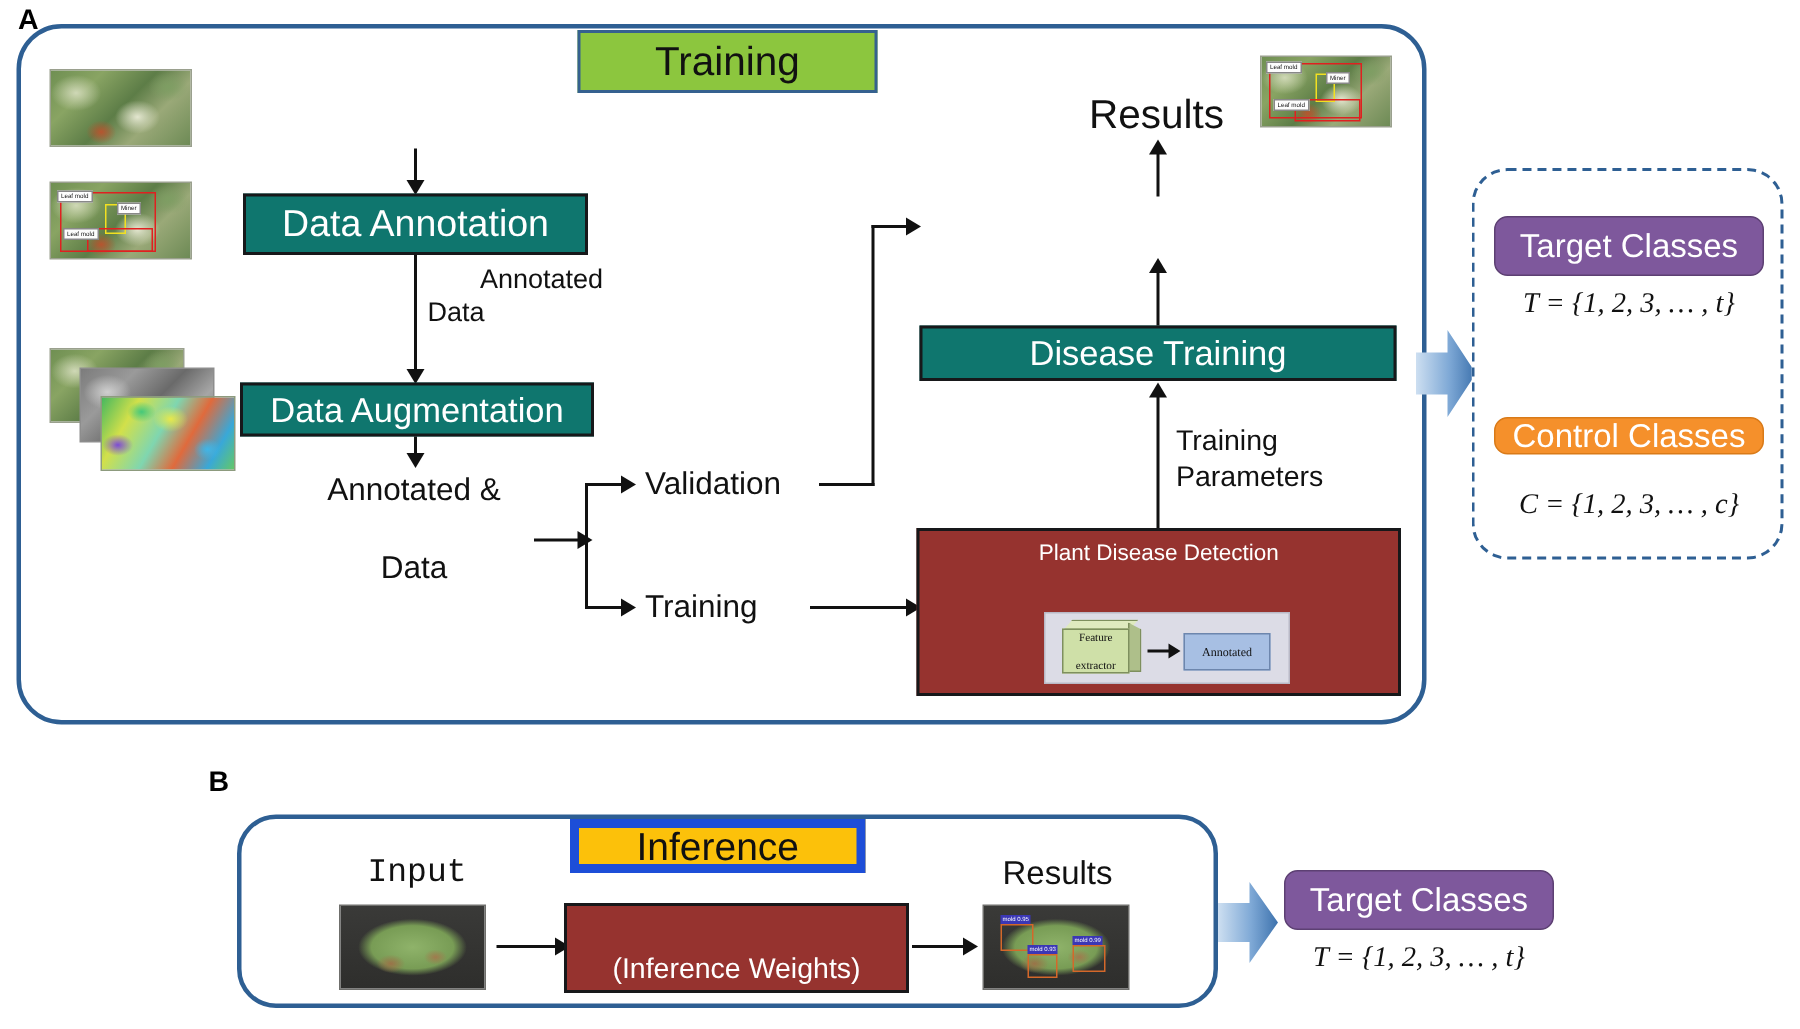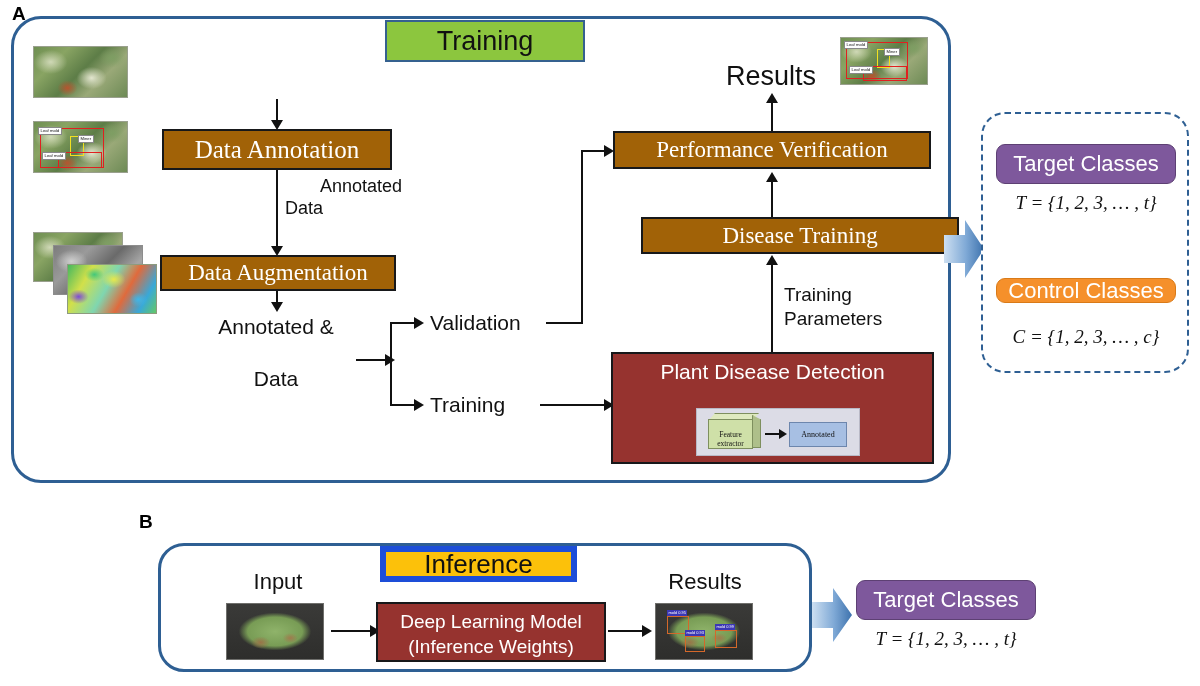--- a/index.html
+++ b/index.html
@@ -7,21 +7,21 @@
        font-family:"Liberation Sans",sans-serif;color:#000;}
   .stage{position:absolute;left:0;top:0;width:1200px;height:686px;}
 
   
   .panel{position:absolute;border:3px solid #2e5f93;border-radius:30px;background:#fff;box-sizing:border-box;}
   .panel-letter{position:absolute;font-weight:bold;font-size:19px;line-height:1;}
 
   
   .box{position:absolute;box-sizing:border-box;display:flex;align-items:center;
        justify-content:center;text-align:center;}
-  .box-blue{background:#a16207;border:2px solid #17181a;color:#fff;font-family:Liberation Serif, serif;}
+  .box-blue{background:#0f766e;border:2px solid #17181a;color:#fff;}
   .box-red{background:#96332f;border:2px solid #17181a;color:#fff;}
   .box-green{background:#8cc63e;border:2px solid #35618f;color:#111;}
   .box-yellow{background:#fcc10a;border:6px solid #1d4ed8;color:#111;}
   .pill{position:absolute;box-sizing:border-box;border-radius:9px;display:flex;
         align-items:center;justify-content:center;color:#fff;text-align:center;}
   .pill-purple{background:#7e589c;border:1.5px solid #5d4073;}
   .pill-orange{background:#f5902b;border:1.5px solid #d97a18;}
 
   .label{position:absolute;text-align:center;line-height:1.12;color:#111;}
   .mathlabel{position:absolute;text-align:center;font-family:"Liberation Serif",serif;
@@ -78,21 +78,21 @@
   .bbox-yellow{border:1.4px solid #f2e020;}
   .bbox-orange{border:1.2px solid #d4682a;}
   .tag{position:absolute;background:#fdfdfd;border:0.8px solid #888;color:#111;
        font-size:4.2px;line-height:1;padding:0.8px 1.6px;white-space:nowrap;}
   .tag-blue{position:absolute;background:#3b37b5;color:#fff;font-size:4px;line-height:1;
             padding:0.8px 1.4px;white-space:nowrap;}
 
   
   .meta-wrap{position:absolute;background:#dcdce6;border:1px solid #b9b9c6;box-sizing:border-box;}
   .cube-face{position:absolute;background:#cfe0a8;border:1px solid #7e8f5e;box-sizing:border-box;
-             display:flex;align-items:center;justify-content:flex-end;text-align:center;
+             display:flex;align-items:center;justify-content:space-between;text-align:center;
              font-family:"Liberation Serif",serif;color:#111;}
   .cube-top{position:absolute;background:#dfeabf;border:1px solid #7e8f5e;box-sizing:border-box;}
   .cube-side{position:absolute;background:#aebf8a;border:1px solid #7e8f5e;box-sizing:border-box;}
   .det-box{position:absolute;background:#a7bfe3;border:1px solid #6d86ad;box-sizing:border-box;
            display:flex;align-items:center;justify-content:center;
            font-family:"Liberation Serif",serif;color:#111;}
 </style>
 </head>
 <body>
 
@@ -150,23 +150,22 @@
   <div class="label" style="left:430px;top:393px;width:120px;font-size:21px;text-align:left;">Training</div>
 
   <div class="ln hl" style="left:546px;top:322px;width:37px;"></div>
   <div class="ln vl" style="left:581px;top:150px;height:174px;"></div>
   <div class="ln hl" style="left:581px;top:150px;width:26px;"></div>
   <div class="arrowhead ah-right" style="left:604px;top:145px;"></div>
 
   <div class="ln hl" style="left:540px;top:404px;width:68px;"></div>
   <div class="arrowhead ah-right" style="left:604px;top:399px;"></div>
 
-  <div class="box box-blue" style="left:613px;top:131px;width:318px;height:38px;font-size:23px;">Performance Verification</div>
-
-  <div class="box box-blue" style="left:613px;top:217px;width:318px;height:37px;font-size:23px;margin-left:28px;">Disease Training</div>
+
+  <div class="box box-blue" style="left:613px;top:217px;width:318px;height:37px;font-size:23px;">Disease Training</div>
 
   <div class="ln vl" style="left:771px;top:179px;height:38px;"></div>
   <div class="arrowhead ah-up" style="left:766px;top:172px;"></div>
 
   <div class="ln vl" style="left:771px;top:100px;height:31px;"></div>
   <div class="arrowhead ah-up" style="left:766px;top:93px;"></div>
 
   <div class="label" style="left:701px;top:61px;width:140px;font-size:27px;">Results</div>
 
   <div class="thumb leafy" style="left:840px;top:37px;width:88px;height:48px;border:1px solid #9aa08e;">
@@ -178,21 +177,21 @@
     <div class="tag" style="left:8px;top:28px;">Leaf mold</div>
   </div>
 
   <div class="ln vl" style="left:771px;top:350px;height:-0px;"></div>
   <div class="ln vl" style="left:771px;top:262px;height:90px;"></div>
   <div class="arrowhead ah-up" style="left:766px;top:255px;"></div>
   <div class="label" style="left:784px;top:284px;width:170px;font-size:19px;text-align:left;">Training</div>
   <div class="label" style="left:784px;top:308px;width:170px;font-size:19px;text-align:left;">Parameters</div>
 
   <div class="box box-red" style="left:611px;top:352px;width:323px;height:112px;display:block;">
-    <div style="position:absolute;left:0;top:6px;width:100%;text-align:center;font-size:21px;">Plant Disease Detection</div>
+    <div style="position:absolute;left:0;top:6px;width:100%;text-align:center;font-size:15px;">Plant Disease Detection</div>
 
     <div class="meta-wrap" style="left:83px;top:54px;width:164px;height:48px;">
       <div class="cube-top" style="left:12px;top:4px;width:50px;height:7px;
            clip-path:polygon(12% 0,100% 0,88% 100%,0 100%);"></div>
       <div class="cube-side" style="left:55px;top:6px;width:9px;height:33px;
            clip-path:polygon(0 0,100% 14%,100% 100%,0 100%);"></div>
       <div class="cube-face" style="left:11px;top:10px;width:45px;height:30px;font-size:7.5px;line-height:1.2;flex-direction:column;">
         <span>Feature</span>
         <span>extractor</span>
       </div>
@@ -220,29 +219,28 @@
 
   <div class="pill pill-orange" style="left:996px;top:278px;width:180px;height:25px;font-size:22px;">Control Classes</div>
   <div class="mathlabel" style="left:996px;top:326px;width:180px;font-size:19px;">C = {1, 2, 3, … , c}</div>
 
   <div class="panel-letter" style="left:139px;top:512px;">B</div>
 
   <div class="panel" style="left:158px;top:543px;width:654px;height:129px;border-radius:26px;"></div>
 
   <div class="box box-yellow" style="left:380px;top:546px;width:197px;height:36px;font-size:26px;">Inference</div>
 
-  <div class="label" style="left:218px;top:570px;width:120px;font-size:22px;">Input</div>
+  <div class="label" style="left:218px;top:570px;width:120px;font-size:22px;font-family:Liberation Mono, monospace;">Input</div>
 
   <div class="thumb singleleaf" style="left:226px;top:603px;width:98px;height:57px;border:1px solid #6f6f6c;"></div>
 
   <div class="ln hl" style="left:331px;top:630px;width:43px;"></div>
   <div class="arrowhead ah-right" style="left:370px;top:625px;"></div>
 
   <div class="box box-red" style="left:376px;top:602px;width:230px;height:60px;display:block;">
-    <div style="position:absolute;left:0;top:7px;width:100%;text-align:center;font-size:19px;">Deep Learning Model</div>
     <div style="position:absolute;left:0;top:32px;width:100%;text-align:center;font-size:19px;">(Inference Weights)</div>
   </div>
 
   <div class="ln hl" style="left:608px;top:630px;width:38px;"></div>
   <div class="arrowhead ah-right" style="left:642px;top:625px;"></div>
 
   <div class="label" style="left:640px;top:570px;width:130px;font-size:22px;">Results</div>
 
   <div class="thumb singleleaf" style="left:655px;top:603px;width:98px;height:57px;border:1px solid #6f6f6c;">
     <div class="bbox bbox-orange" style="left:11px;top:12px;width:22px;height:18px;"></div>

